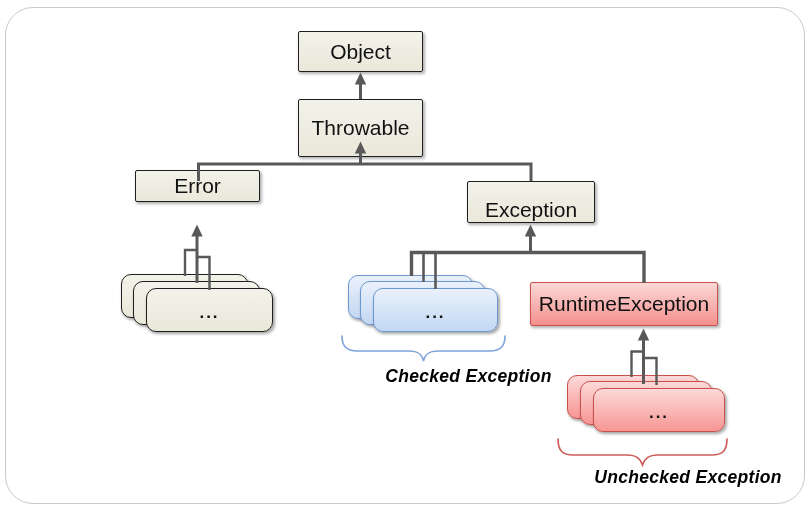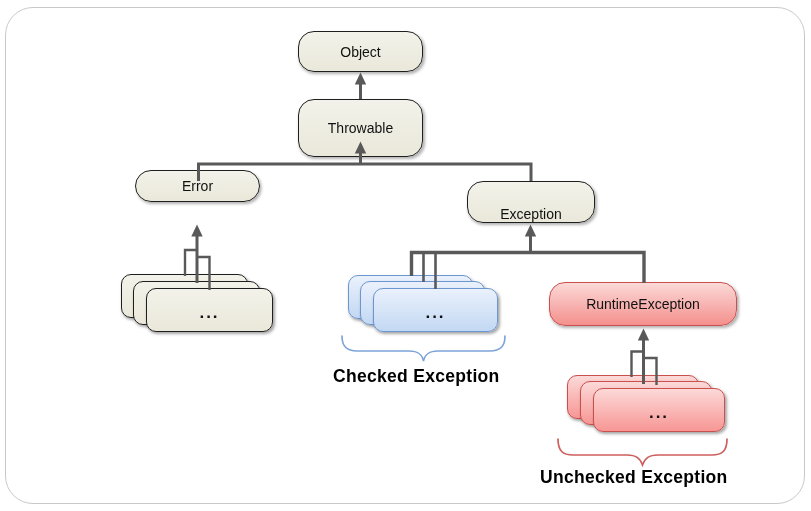--- a/index.html
+++ b/index.html
@@ -9,38 +9,38 @@
     --runtime-fill-top:#fbd9d7; --runtime-fill-bottom:#f4908d;
     --connector:#595959; --brace-blue:#7da4da; --brace-red:#cd5f5c; --text:#111111;
   }
   *{margin:0;padding:0;box-sizing:border-box;}
   html,body{width:811px;height:511px;background:#ffffff;overflow:hidden;
     font-family:"Liberation Sans", sans-serif;}
   .slide{position:absolute;left:0;top:0;width:811px;height:511px;background:#ffffff;}
   .slide-frame{position:absolute;left:5px;top:7px;width:800px;height:497px;
     border:1px solid #c9c9c9;border-radius:28px;}
   .node{position:absolute;display:flex;align-items:center;justify-content:center;
-    border-radius:16px;font-size:14px;color:var(--text);
+    border-radius:2px;font-size:21px;color:var(--text);
     border:1.5px solid var(--node-border);
     background:linear-gradient(to bottom,var(--node-fill-top),var(--node-fill-bottom));
     box-shadow:1.5px 2px 3px rgba(0,0,0,0.30);}
   .stackbox{position:absolute;border-radius:10px;
     box-shadow:1.5px 2px 3px rgba(0,0,0,0.35);}
   .stackbox.beige{border:1.6px solid var(--node-border);
     background:linear-gradient(to bottom,var(--node-fill-top),var(--node-fill-bottom));}
   .stackbox.blue{border:1.6px solid var(--blue-border);
     background:linear-gradient(to bottom,var(--blue-fill-top),var(--blue-fill-bottom));}
   .stackbox.pink{border:1.6px solid var(--pink-border);
     background:linear-gradient(to bottom,var(--pink-fill-top),var(--pink-fill-bottom));}
   .node.runtime{border:1.6px solid var(--pink-border);
     background:linear-gradient(to bottom,var(--runtime-fill-top),var(--runtime-fill-bottom));}
   .dots{display:flex;align-items:center;justify-content:center;width:100%;height:100%;
     font-size:17px;font-weight:bold;letter-spacing:2px;color:#111;padding-top:6px;}
-  .annotation{position:absolute;font-size:17.5px;font-weight:bold;
-    color:#000;letter-spacing:0.3px;}
+  .annotation{position:absolute;text-align:center;font-size:17.5px;font-weight:bold;
+    font-style:italic;color:#000;letter-spacing:0.3px;margin-left:45px;}
   svg.connector-layer{position:absolute;left:0;top:0;width:811px;height:511px;z-index:5;
     pointer-events:none;}
   .conn{stroke:var(--connector);fill:none;}
   .conn-head{fill:var(--connector);stroke:none;}
   .brace-blue{stroke:var(--brace-blue);fill:none;stroke-width:1.7;stroke-linecap:round;}
   .brace-red{stroke:var(--brace-red);fill:none;stroke-width:1.7;stroke-linecap:round;}
 </style>
 </head>
 <body>
 
@@ -76,21 +76,21 @@
   </div>
   <div class="node" style="left:298px;top:99px;width:125px;height:58px;">
     <span>Throwable</span>
   </div>
   <div class="node" style="left:135px;top:170px;width:125px;height:32px;">
     <span>Error</span>
   </div>
   <div class="node" style="left:467px;top:181px;width:128px;height:42px;align-items:flex-end;">
     <span>Exception</span>
   </div>
-  <div class="node runtime" style="left:549px;top:282px;width:188px;height:44px;">
+  <div class="node runtime" style="left:530px;top:282px;width:188px;height:44px;">
     <span>RuntimeException</span>
   </div>
 
   <svg class="connector-layer" viewBox="0 0 811 511">
 
     <g>
       <line class="conn" x1="360.5" y1="99" x2="360.5" y2="82" stroke-width="3"></line>
       <polygon class="conn-head" points="360.5,72.5 354.8,84.5 366.2,84.5"></polygon>
     </g>
 

